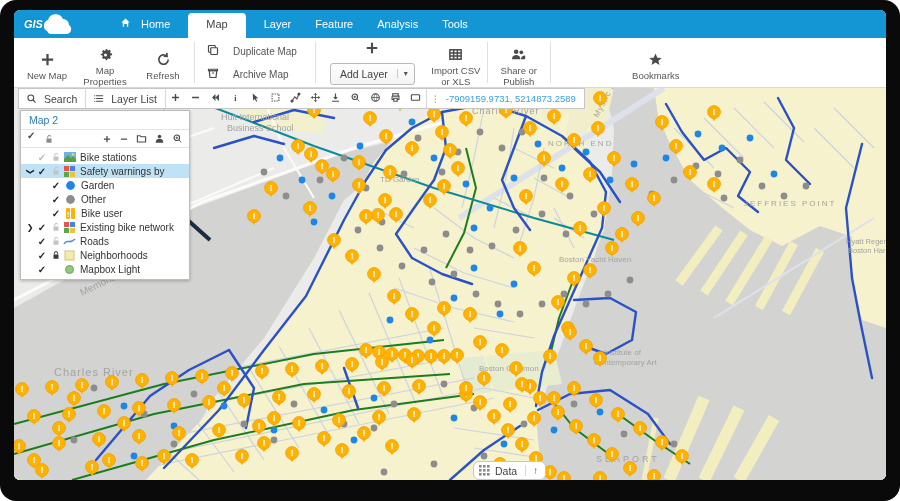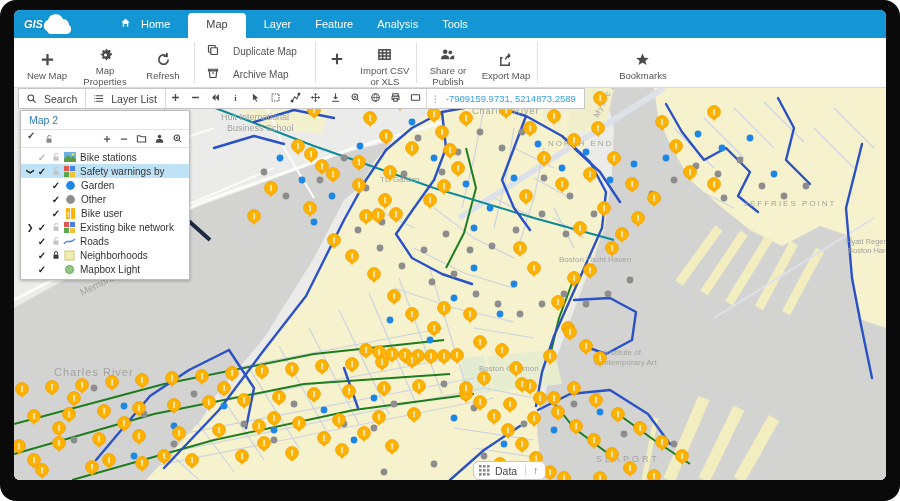--- a/index.html
+++ b/index.html
@@ -151,20 +151,24 @@
             <span>Archive Map</span>
           </div>
         </div>
         <div class="rdivider"></div>
         <div class="rgroup">
           <div class="addlayer-wrap">
             <div style="display:flex;flex-direction:column;align-items:center;">
          <span class="ric" style="margin-bottom:4px;"><svg width="14" height="14" viewBox="0 0 16 16" fill="none" stroke="#4a4a4a" stroke-width="1.6">
                   <path d="M8 2 V14 M2 8 H14" stroke-width="2.4"></path>
                 </svg></span>
+         <span class="addlayer-btn">
+           <span class="al-label">Add Layer</span>
+           <span class="al-caret">▾</span>
+         </span>
        </div>
           </div>
           <div class="rtool">
             <span class="ric">
               <svg width="15" height="15" viewBox="0 0 16 16" fill="none" stroke="#4a4a4a" stroke-width="1.6">
                 <rect x="2" y="3" width="12" height="10"></rect>
                 <path d="M2 6.3 H14 M2 9.6 H14 M6 3 V13 M10 3 V13"></path>
               </svg>
             </span>
             <span class="rlabel">Import CSV
@@ -177,29 +181,20 @@
             <span class="ric">
               <svg width="15" height="15" viewBox="0 0 16 16" fill="#4a4a4a">
                 <circle cx="5.5" cy="5" r="2.4"></circle>
                 <circle cx="11" cy="5.6" r="2"></circle>
                 <path d="M1 13 a4.5 4.5 0 0 1 9 0 Z"></path>
                 <path d="M10.5 13 a4 4 0 0 1 4.7-3.8 L15 13 Z"></path>
               </svg>
             </span>
             <span class="rlabel">Share or
 Publish</span>
-          </div>
-          <div class="rtool">
-            <span class="ric">
-              <svg width="15" height="15" viewBox="0 0 16 16" fill="none" stroke="#4a4a4a" stroke-width="1.6">
-                <path d="M5 6 H3 v8 h9 v-3"></path>
-                <path d="M8 8 C9 4.5 11 4 13 4 M13 4 l-2.4-2.2 M13 4 l-2.6 2"></path>
-              </svg>
-            </span>
-            <span class="rlabel">Export Map</span>
           </div>
         </div>
         <div class="rdivider"></div>
         <div style="width: 74px;"></div>
         <div class="rgroup">
           <div class="rtool">
             <span class="ric">
               <svg width="15" height="15" viewBox="0 0 16 16">
                 <path fill="#4a4a4a" d="M8 1.5 10 6l4.7.3-3.6 3 1.1 4.6L8 11.3 3.8 13.9 4.9 9.3 1.3 6.3 6 6Z"></path>
               </svg>

